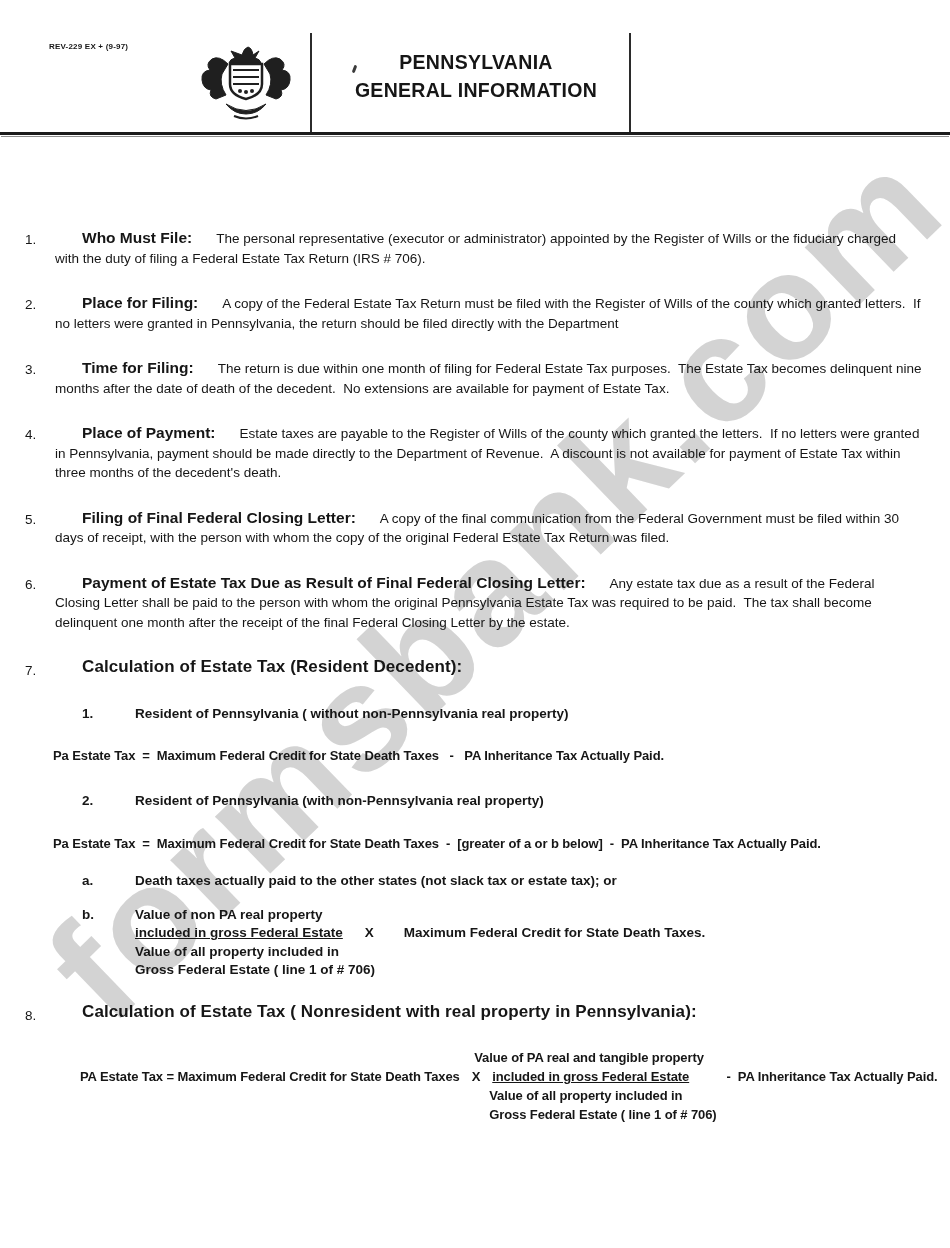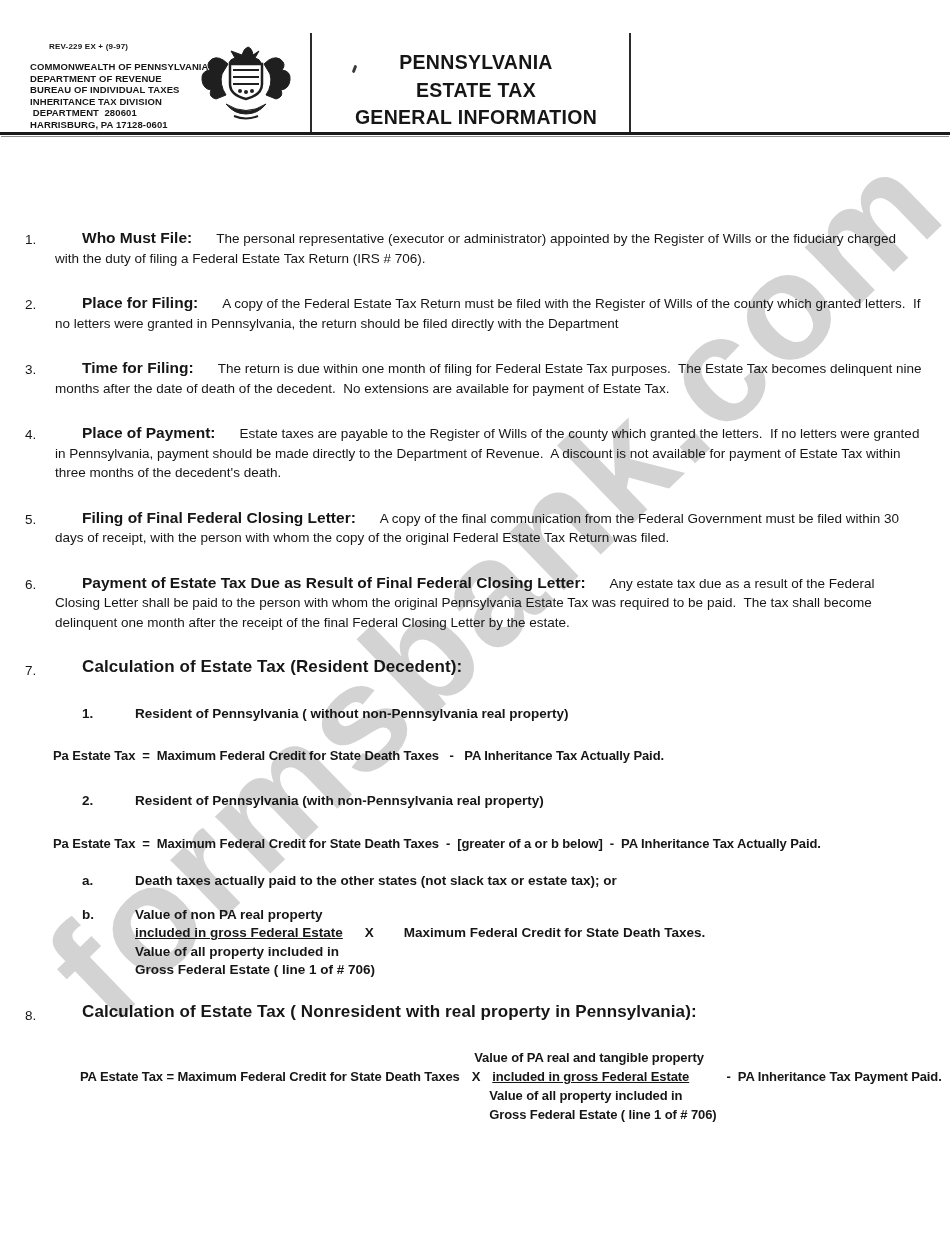--- a/index.html
+++ b/index.html
@@ -74,28 +74,20 @@
 </style>
 </head>
 <body>
 
 <div class="page">
 
   <div class="watermark">formsbank.com</div>
 
   <div class="header">
     <div class="rev">REV-229 EX + (9-97)</div>
-    <div class="agency">
-      <div>COMMONWEALTH OF PENNSYLVANIA</div>
-      <div>DEPARTMENT OF REVENUE</div>
-      <div>BUREAU OF INDIVIDUAL TAXES</div>
-      <div>INHERITANCE TAX DIVISION</div>
-      <div> DEPARTMENT  280601</div>
-      <div>HARRISBURG, PA 17128-0601</div>
-    </div>
 
     <span class="seal">
       <svg viewBox="0 0 100 82" width="100" height="82">
         <g fill="#1f1f1f" stroke="#1f1f1f">
 
           <path d="M46 11 q2 -7 6 -8 q4 1 5 8 l6 -4 -4 7 q5 1 6 5 l-10 2 -12 0 -10 -2 q1 -4 6 -5 l-4 -7 z" stroke-width="1"></path>
 
           <path d="M34 20 h32 v20 q0 11 -16 15 q-16 -4 -16 -15 z" fill="#ffffff" stroke-width="2.5"></path>
           <path d="M37 26 h26 M37 33 h26 M37 40 h26" fill="none" stroke-width="2"></path>
           <circle cx="44" cy="47" r="2" stroke="none"></circle>
@@ -109,21 +101,20 @@
           <path d="M30 60 q20 13 40 0 q-8 10 -20 10 q-12 0 -20 -10 z" stroke-width="1"></path>
           <path d="M38 72 q12 5 24 0" fill="none" stroke-width="2"></path>
         </g>
       </svg>
     </span>
 
     <div class="vline vl1"></div>
 
     <div class="title">
       <div>PENNSYLVANIA</div>
-      <div>ESTATE TAX</div>
       <div>GENERAL INFORMATION</div>
     </div>
     <div class="artifact"></div>
 
     <div class="vline vl2"></div>
     <div class="hrule"></div>
   </div>
 
   <div class="main">
 
@@ -197,18 +188,18 @@
     <div class="nr-block">
       <div class="nr-row">
         <span class="nr-lhs">PA Estate Tax = Maximum Federal Credit for State Death Taxes</span>
         <span class="nr-x">X</span>
         <span class="nr-frac">
           <span class="ftop">Value of PA real and tangible property</span>
           <span class="fnum">included in gross Federal Estate</span>
           <span class="fden">Value of all property included in</span>
           <span class="fden">Gross Federal Estate ( line 1 of # 706)</span>
         </span>
-        <span class="nr-rhs">-  PA Inheritance Tax Payment Paid.</span>
+        <span class="nr-rhs">-  PA Inheritance Tax Actually Paid.</span>
       </div>
     </div>
 
   </div>
 </div>
 
 </body></html>

